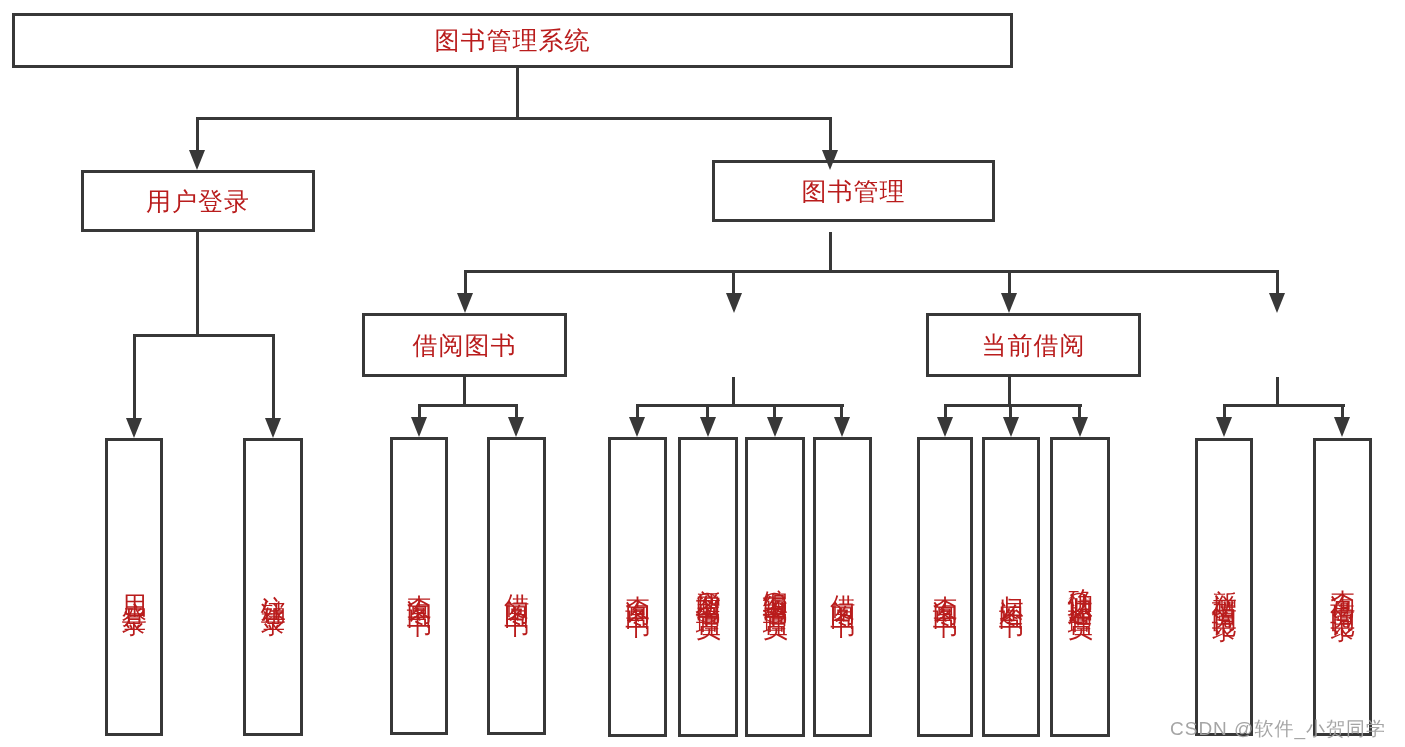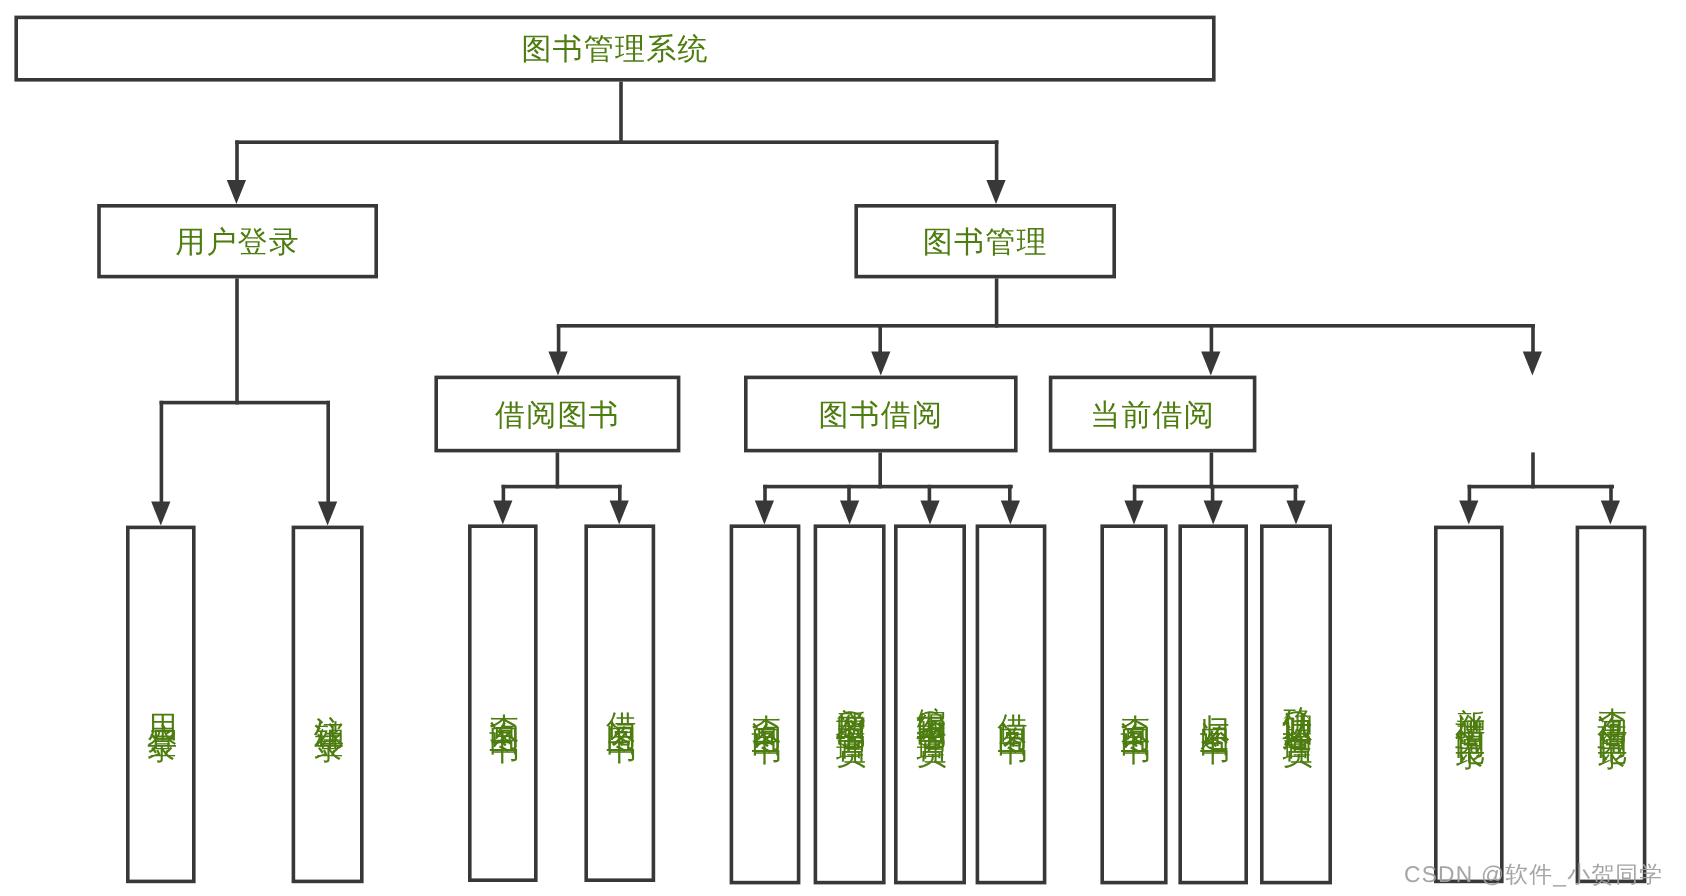--- a/index.html
+++ b/index.html
@@ -11,21 +11,21 @@
     overflow:hidden;
   }
   .box{
     position:absolute;
     box-sizing:border-box;
     border:3px solid #383838;
     background:#ffffff;
     display:flex;
     align-items:center;
     justify-content:center;
-    color:#4d7c0f;
+    color:#b91c1c;
   }
   .box .lbl{
     font-size:25px;
     letter-spacing:1px;
     white-space:nowrap;
   }
   .box.v .lbl{
     writing-mode:vertical-rl;
     text-orientation:mixed;
     line-height:1.1;
@@ -58,31 +58,28 @@
 
 <div class="canvas">
 
   <div class="box" style="left:12px;top:13px;width:1001px;height:55px">
     <span class="lbl">图书管理系统</span>
   </div>
 
   <div class="box" style="left:81px;top:170px;width:234px;height:62px">
     <span class="lbl">用户登录</span>
   </div>
-  <div class="box" style="left:712px;top:170px;width:218px;height:62px">
+  <div class="box" style="left:712px;top:160px;width:283px;height:62px">
     <span class="lbl">图书管理</span>
   </div>
 
   <div class="box" style="left:362px;top:313px;width:205px;height:64px">
     <span class="lbl">借阅图书</span>
   </div>
-  <div class="box" style="left:620px;top:313px;width:228px;height:64px">
-    <span class="lbl">图书借阅</span>
-  </div>
-  <div class="box" style="left:874px;top:313px;width:173px;height:64px">
+  <div class="box" style="left:926px;top:313px;width:215px;height:64px">
     <span class="lbl">当前借阅</span>
   </div>
 
   <div class="box v" style="left:105px;top:438px;width:58px;height:298px">
     <span class="lbl">用户登录</span>
   </div>
   <div class="box v" style="left:243px;top:438px;width:60px;height:298px">
     <span class="lbl">注销登录</span>
   </div>
 

